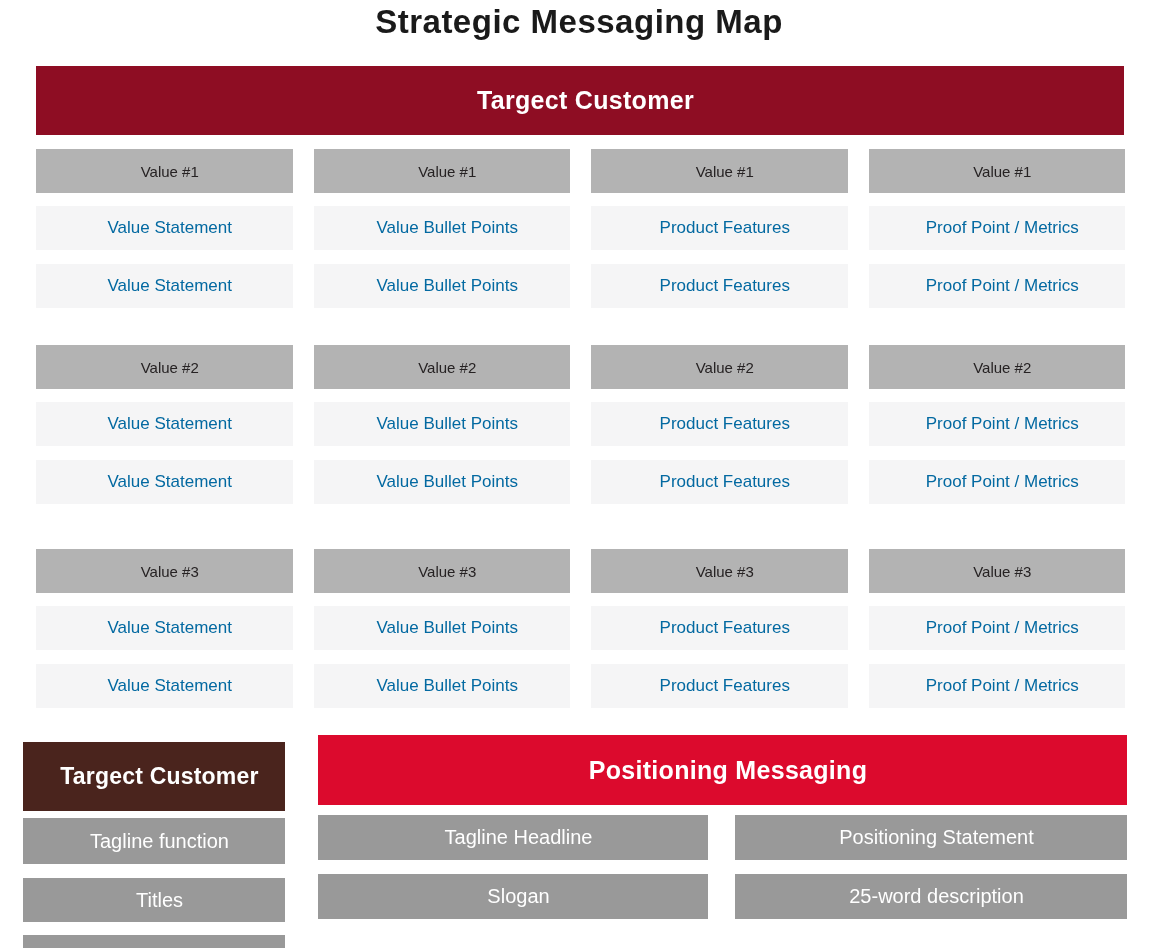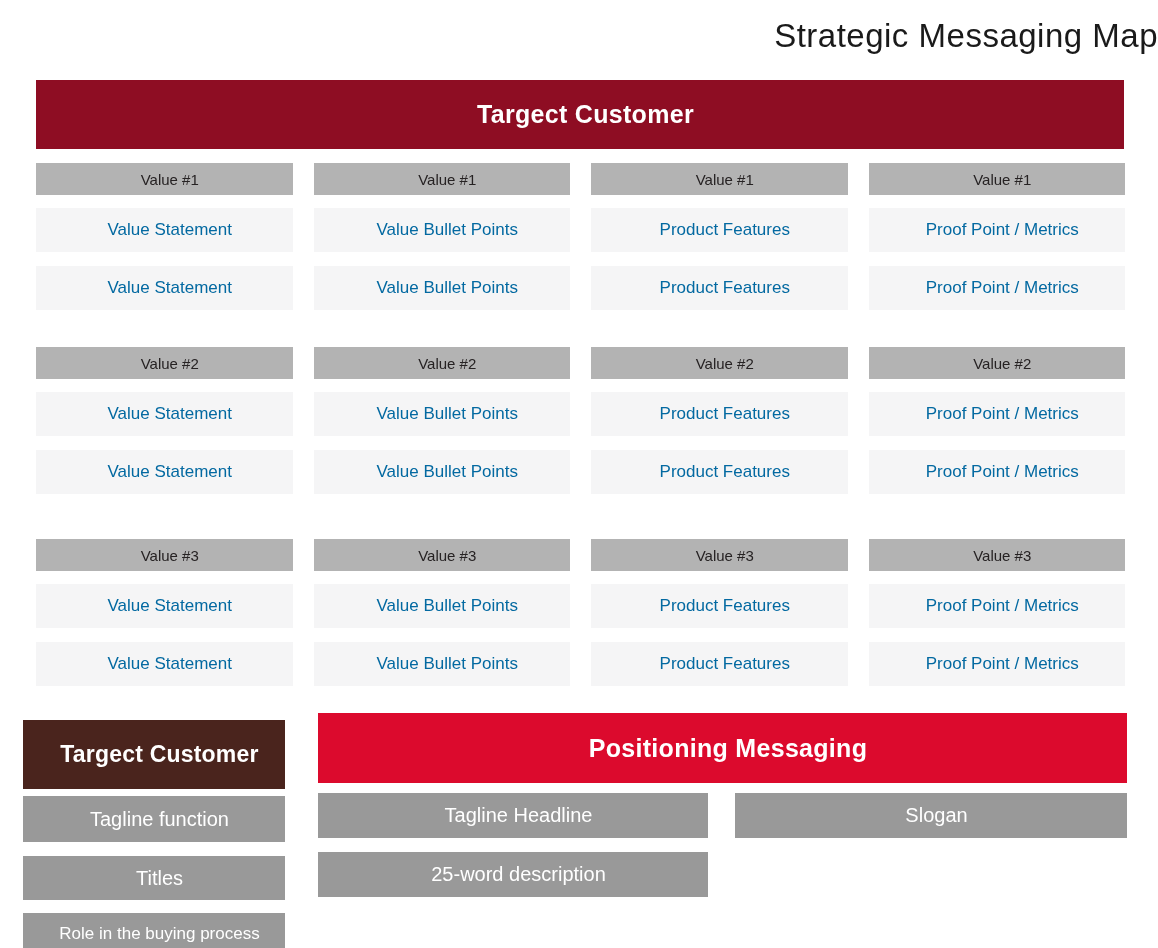--- a/index.html
+++ b/index.html
@@ -3,39 +3,39 @@
 <meta charset="utf-8">
 <style>
   * { margin:0; padding:0; box-sizing:border-box; }
   html,body { background:#fff; }
   body { font-family:"Liberation Sans", sans-serif; }
   .page {
     position:relative; width:1158px; height:948px;
     background:#fff; overflow:hidden;
   }
   .title {
-    padding-top:16px; text-align:right;
-    font-size:33px; font-weight:400; color:#1a1a1a;
+    padding-top:2px; text-align:center;
+    font-size:33px; font-weight:700; color:#1a1a1a;
     line-height:40px; letter-spacing:.5px;
   }
   .flexc { display:flex; align-items:center; justify-content:center;padding-left:11px; }
 
   .top-banner {
     margin:24px 0 0 36px; width:1088px; height:69px;
     background:var(--dark-red,#8E0D23); color:#fff;
     font-size:25px; font-weight:bold; letter-spacing:.3px;
   }
 
   .matrix { margin-left:36px; width:1089px; }
   .mrow { display:grid; grid-template-columns:repeat(4,1fr); column-gap:21px; }
   .mrow.headers { margin-bottom:13px; }
   .mrow.cells { margin-bottom:14px; }
   .mrow.cells:last-child { margin-bottom:0; }
   .hdr {
-    height:32px; background:var(--header-gray,#B3B3B3);
+    height:44px; background:var(--header-gray,#B3B3B3);
     color:#262223; font-size:15px;
   }
   .cell {
     height:44px; background:var(--cell-gray,#F5F5F6);
     color:#0369a1; font-size:17px;
   }
   .group.g1 { margin-top:14px; }
   .group.g2 { margin-top:37px; }
   .group.g3 { margin-top:45px; }
 
@@ -147,20 +147,21 @@
       <div class="brown-box flexc">Targect Customer</div>
       <div class="gray-box flexc">Tagline function</div>
       <div class="gray-box flexc">Titles</div>
       <div class="gray-box flexc last">Role in the buying process</div>
     </div>
 
     <div class="bottom-right">
       <div class="red-banner flexc">Positioning Messaging</div>
       <div class="grid2">
         <div class="gray-box flexc">Tagline Headline</div>
+        <div class="gray-box flexc">Positioning Statement</div>
         <div class="gray-box flexc">Slogan</div>
         <div class="gray-box flexc">25-word description</div>
       </div>
     </div>
 
   </div>
 
 </div>
 
 </body></html>

